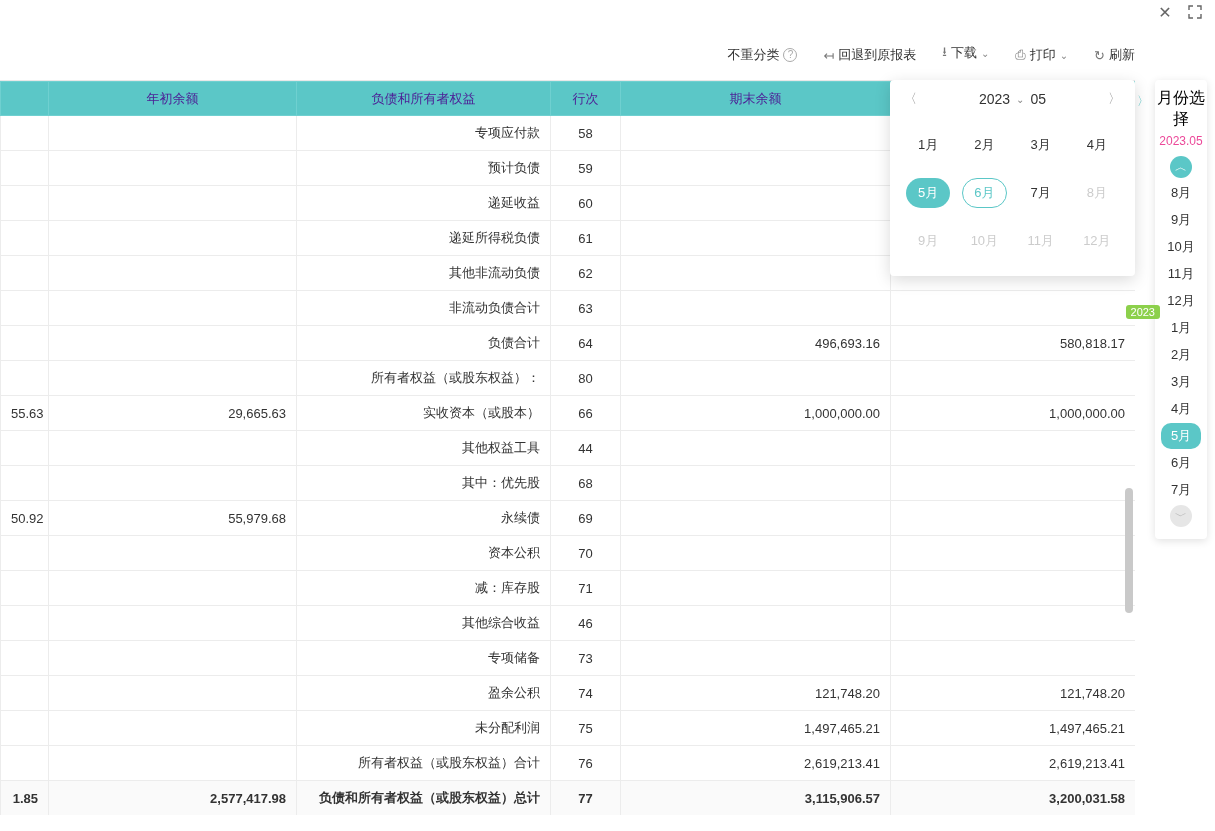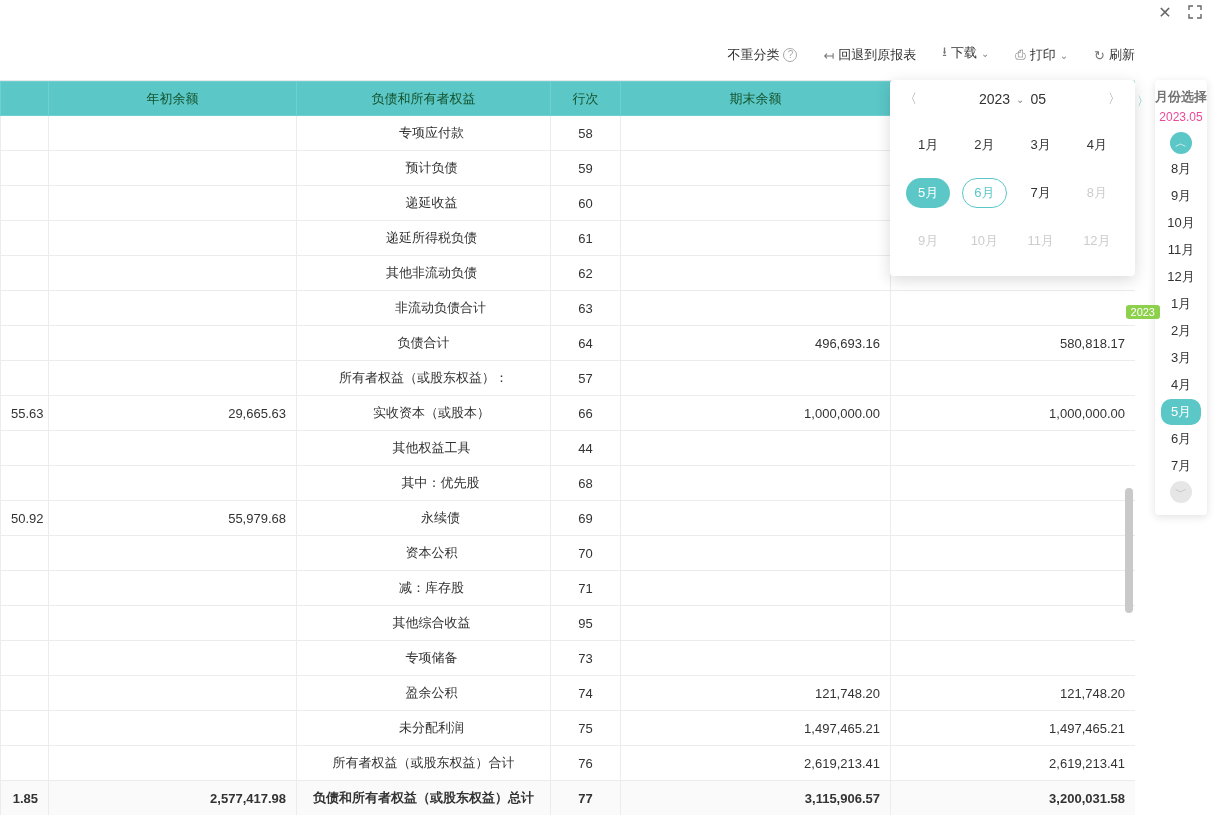--- a/index.html
+++ b/index.html
@@ -9,45 +9,45 @@
   .top-icon { width: 20px; height: 20px; display: flex; align-items: center; justify-content: center; color: #666; cursor: pointer; font-size: 16px; }
 
   .toolbar { position: absolute; top: 42px; right: 80px; display: flex; gap: 26px; align-items: flex-end; font-size: 13px; color: #333; }
   .toolbar-item { display: flex; align-items: center; gap: 4px; cursor: pointer; }
   .toolbar-item .ic { color: #777; font-size: 13px; }
   .help-ic { display:inline-block; width:14px; height:14px; border:1px solid #aaa; border-radius:50%; font-size:10px; line-height:12px; text-align:center; color:#aaa; }
   .chev { font-size:10px; color:#888; }
 
   .table-wrap { position: absolute; top: 80px; left: 0; width: 1135px; height: 735px; overflow: hidden; border-top: 1px solid #e8e8e8; }
   table { border-collapse: collapse; width: 100%; table-layout: fixed; }
-  thead th { background: #5bc7c7; color: #14532d; font-weight: normal; height: 34px; border: 1px solid #6fd0d0; text-align: center; font-size:13px; }
+  thead th { background: #5bc7c7; color: #4c1d95; font-weight: normal; height: 34px; border: 1px solid #6fd0d0; text-align: center; font-size:13px; }
   tbody td { border: 1px solid #ececec; height: 35px; padding: 0 10px; font-size: 13px; color:#333; }
   .num { text-align: right; }
   .ctr { text-align: center; }
-  .lbl { text-align: center; }
+  .lbl { text-align: right; }
   .ind1 { padding-left: 26px; }
   .ind2 { padding-left: 44px; }
   .bold td { font-weight: bold; background:#fafafa; }
 
   
   .picker { position: absolute; top: 80px; left: 890px; width: 245px; background: #fff; box-shadow: 0 4px 16px rgba(0,0,0,0.15); border-radius: 4px; z-index: 50; padding-bottom: 20px; }
   .picker-head { display:flex; align-items:center; justify-content:space-between; padding: 10px 14px 8px; }
   .picker-nav { color:#999; cursor:pointer; font-size:13px; }
   .picker-title { display:flex; align-items:center; gap:6px; font-size:14px; color:#333; }
   .picker-title .chev2 { font-size:10px; color:#888; }
   .picker-grid { display:grid; grid-template-columns: repeat(4, 1fr); gap: 18px 0; padding: 14px 10px 0; text-align:center; }
   .month-cell { font-size:13px; color:#333; height:30px; display:flex; align-items:center; justify-content:center; cursor:pointer; border-radius:15px; margin:0 6px; }
   .month-cell.sel { background:#5bc7c7; color:#fff; }
   .month-cell.out { color:#ccc; }
   .month-cell.outline { border:1px solid #5bc7c7; color:#5bc7c7; }
 
   
   .right-arrow-box { position:absolute; top:93px; left:1137px; color:#5bc7c7; font-size:12px; }
   .strip { position:absolute; top:80px; right:8px; width:52px; background:#fff; box-shadow:0 2px 8px rgba(0,0,0,0.12); border-radius:4px; padding:6px 0 10px; text-align:center; }
-  .strip-title { font-size:13px; color:#737373; padding:2px 0;font-weight:bold; }
+  .strip-title { font-size:16px; color:#000000; padding:2px 0; }
   .strip-date { font-size:12px; color:#ec4899; padding:2px 0 6px; }
   .strip-btn { width:22px; height:22px; margin:2px auto; background:#5bc7c7; color:#fff; border-radius:50%; display:flex; align-items:center; justify-content:center; font-size:12px; cursor:pointer; }
   .strip-btn.dim { background:#e6e6e6; color:#bbb; }
   .strip-item { padding:4px 0; font-size:13px; color:#333; cursor:pointer; border-radius:10px; margin:1px 6px; }
   .strip-item.sel { background:#5bc7c7; color:#fff; }
   .year-tag { position:absolute; right:55px; top:305px; background:#8cd04b; color:#fff; font-size:11px; padding:1px 5px; border-radius:3px; }
 
   .scroll-thumb { position:absolute; top:488px; left:1125px; width:8px; height:125px; background:#c9c9c9; border-radius:4px; }
 </style>
 </head>
@@ -161,21 +161,21 @@
           <td class="num"></td>
           <td class="lbl ind0">负债合计</td>
           <td class="ctr">64</td>
           <td class="num">496,693.16</td>
           <td class="num">580,818.17</td>
         </tr>
         <tr>
           <td class="num"></td>
           <td class="num"></td>
           <td class="lbl ind0">所有者权益（或股东权益）：</td>
-          <td class="ctr">57</td>
+          <td class="ctr">80</td>
           <td class="num"></td>
           <td class="num"></td>
         </tr>
         <tr>
           <td class="num">55.63</td>
           <td class="num">29,665.63</td>
           <td class="lbl ind1">实收资本（或股本）</td>
           <td class="ctr">66</td>
           <td class="num">1,000,000.00</td>
           <td class="num">1,000,000.00</td>
@@ -217,21 +217,21 @@
           <td class="num"></td>
           <td class="lbl ind1">减：库存股</td>
           <td class="ctr">71</td>
           <td class="num"></td>
           <td class="num"></td>
         </tr>
         <tr>
           <td class="num"></td>
           <td class="num"></td>
           <td class="lbl ind1">其他综合收益</td>
-          <td class="ctr">95</td>
+          <td class="ctr">46</td>
           <td class="num"></td>
           <td class="num"></td>
         </tr>
         <tr>
           <td class="num"></td>
           <td class="num"></td>
           <td class="lbl ind1">专项储备</td>
           <td class="ctr">73</td>
           <td class="num"></td>
           <td class="num"></td>

